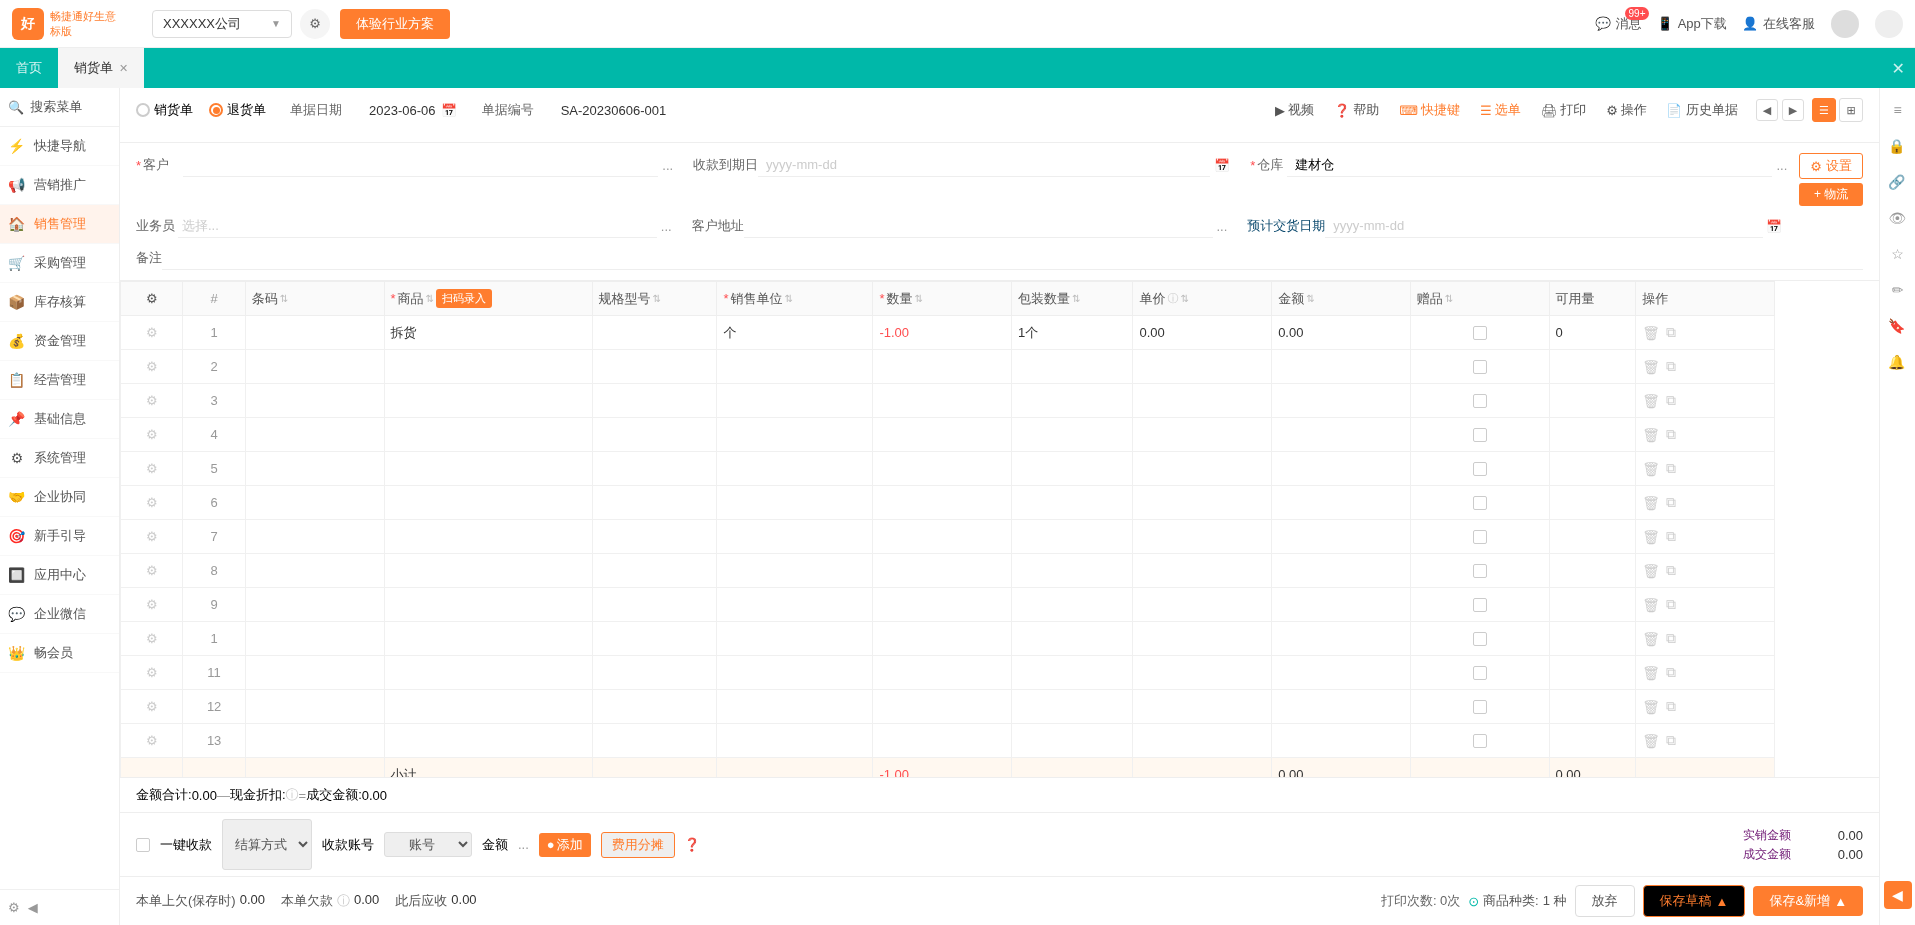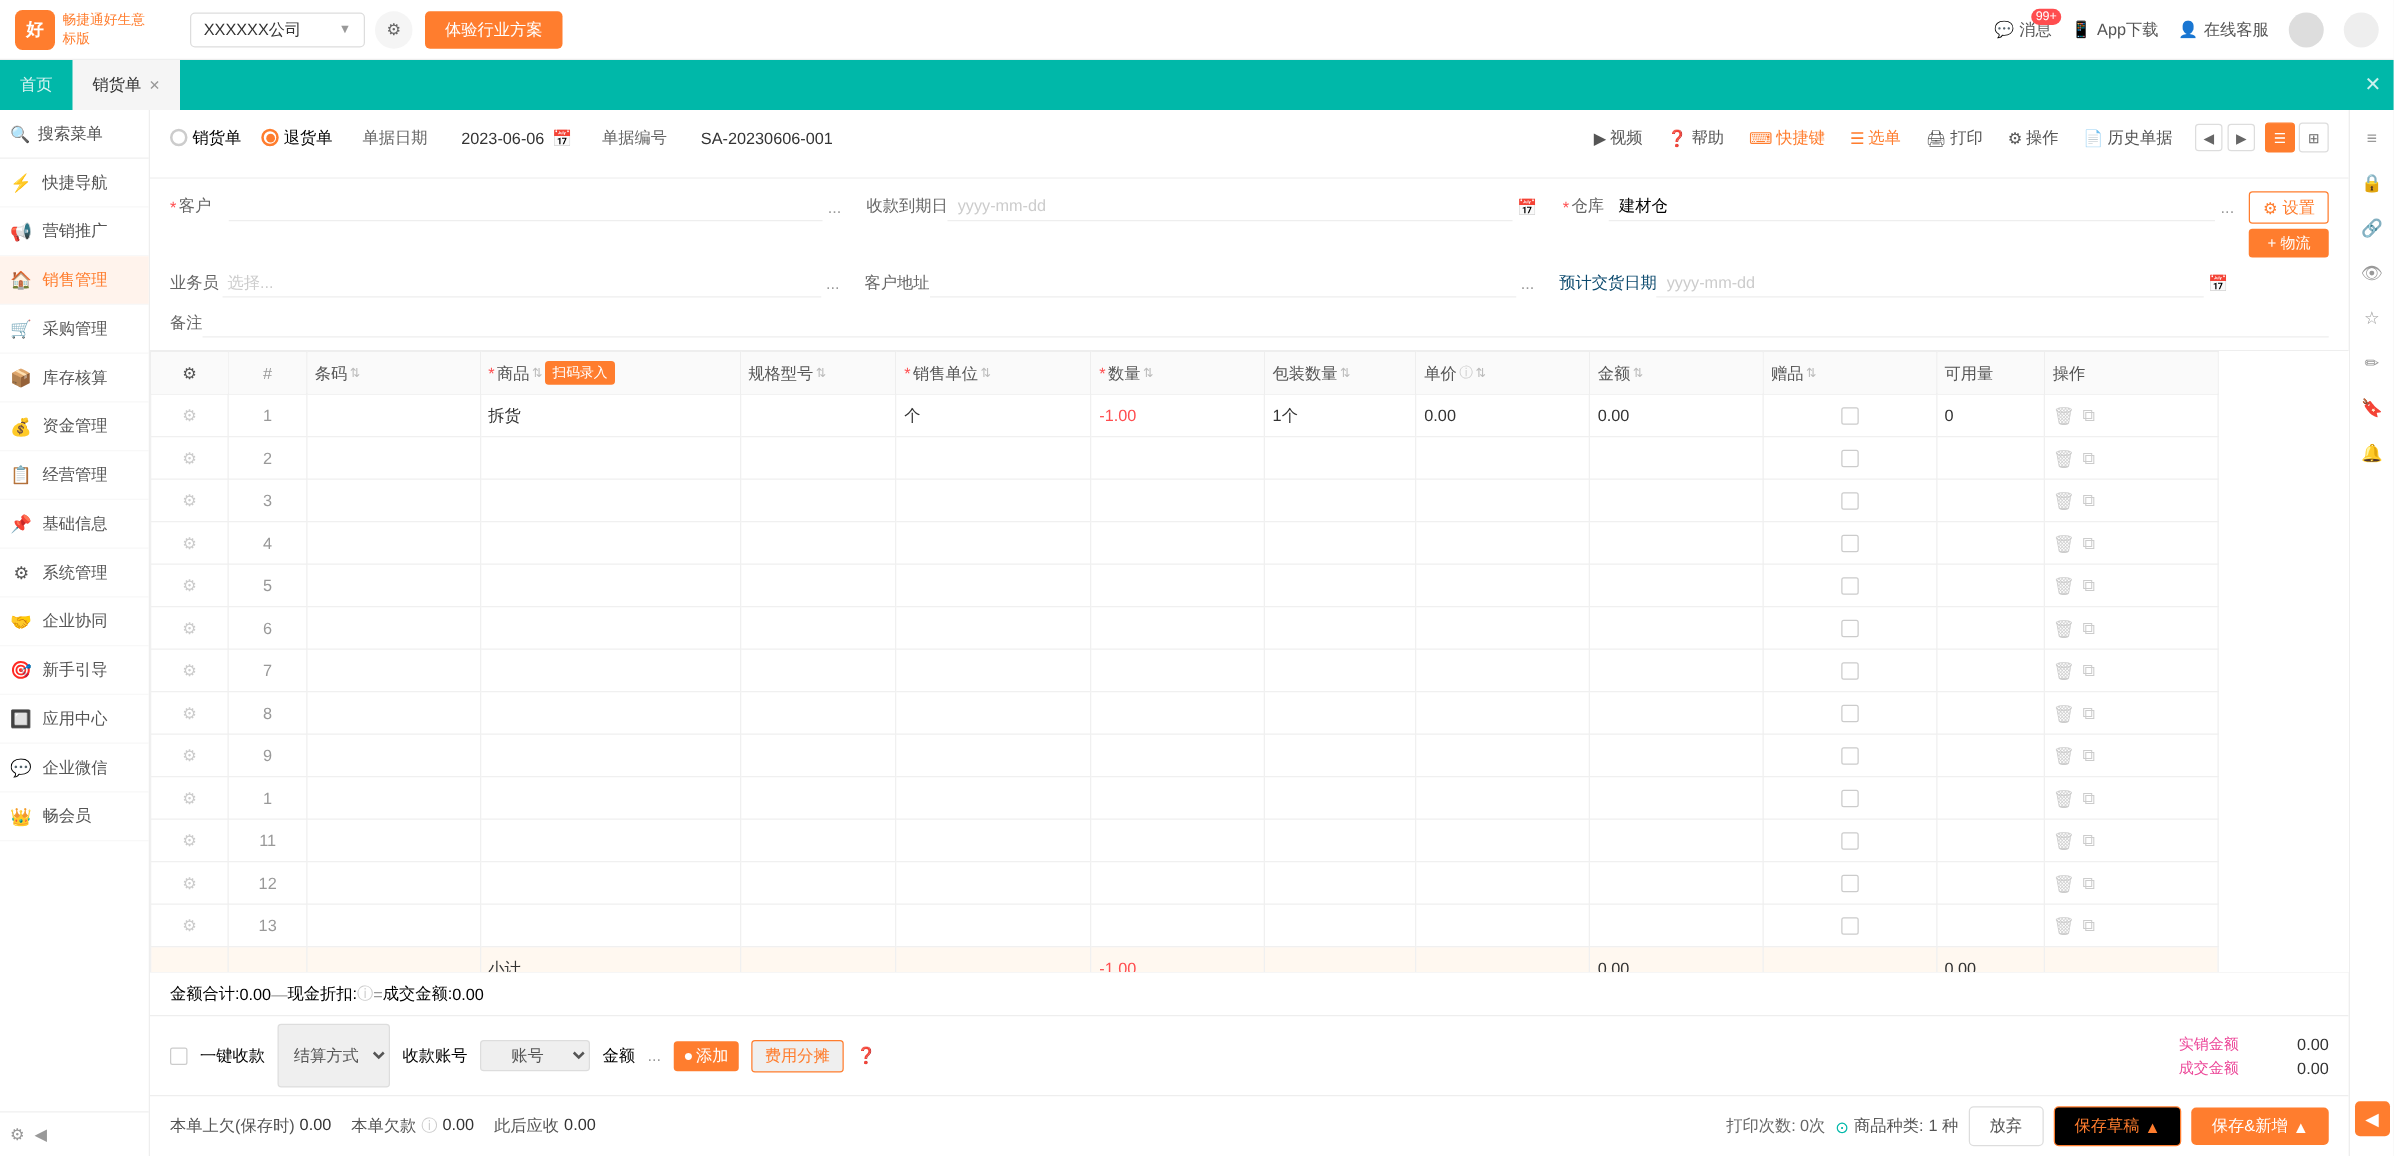--- a/index.html
+++ b/index.html
@@ -86,21 +86,21 @@
 
     .payment-row { background: #fff; padding: 6px 16px; border-top: 1px solid #eee; display: flex; align-items: center; gap: 10px; flex-shrink: 0; }
     .payment-checkbox { width: 14px; height: 14px; border: 1px solid #ccc; border-radius: 2px; flex-shrink: 0; }
     .pay-select { border: 1px solid #ddd; border-radius: 3px; padding: 16px 8px; color: #555; min-width: 80px; }
     .pay-input { border: 1px solid #ddd; border-radius: 3px; padding: 3px 20px; color: #555; min-width: 80px; }
     .add-btn { background: #ff7d2e; color: white; border: none; border-radius: 3px; padding: 3px 8px; cursor: pointer; display: flex; align-items: center; gap: 2px; }
     .fee-btn { border: 1px solid #ff7d2e; color: #ff7d2e; border-radius: 3px; padding: 3px 10px; cursor: pointer; }
     .help-icon { color: #999; cursor: pointer; }
     .summary-right { margin-left: auto; display: flex; flex-direction: column; align-items: flex-end; gap: 2px; }
     .summary-line { display: flex; gap: 12px; align-items: center; }
-    .summary-label { color: #ec4899; font-size: 12px; }
+    .summary-label { color: #701a75; font-size: 12px; }
     .summary-value { color: #333; font-weight: 500; min-width: 60px; text-align: right; }
 
     .footer-bar { background: #fff; padding: 8px 16px; border-top: 1px solid #eee; display: flex; align-items: center; gap: 8px; flex-shrink: 0; }
     .footer-info { display: flex; align-items: center; gap: 16px; color: #555; font-size: 12px; flex: 1; }
     .footer-info-item { display: flex; gap: 4px; }
     .footer-info-val { color: #333; }
     .footer-actions { display: flex; gap: 8px; align-items: center; }
     .print-info { color: #666; font-size: 12px; }
     .goods-type { color: #555; font-size: 12px; display: flex; align-items: center; gap: 4px; }
     .discard-btn { border: 1px solid #ddd; background: #fff; border-radius: 4px; padding: 6px 16px; cursor: pointer; color: #555; }

